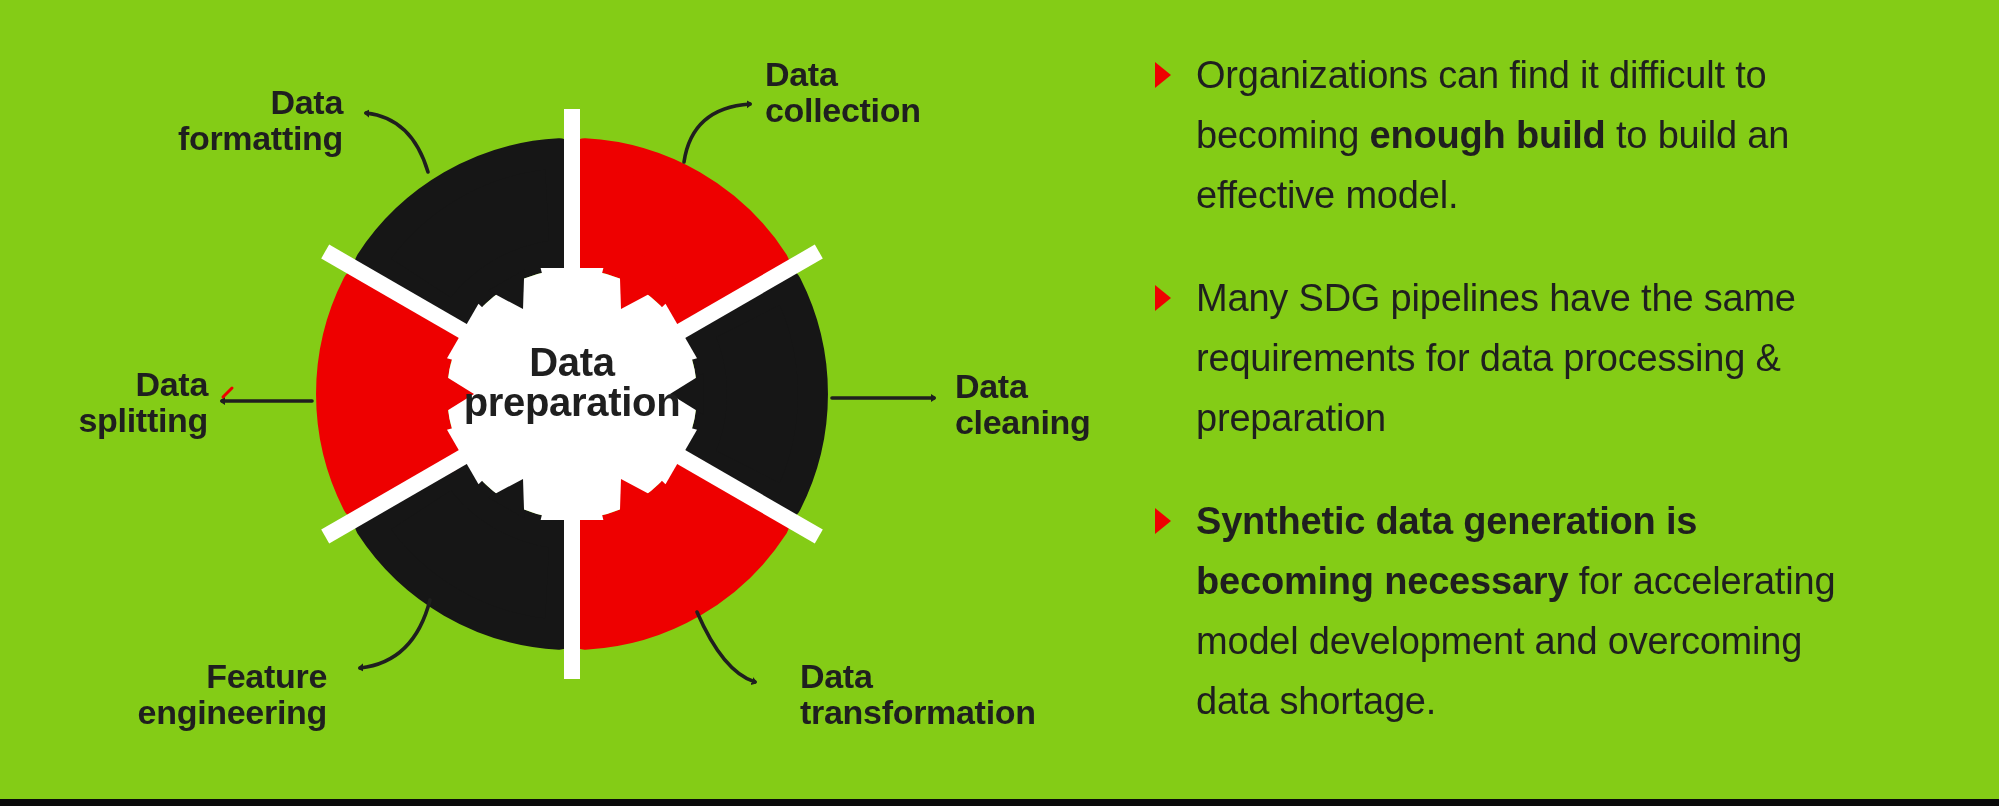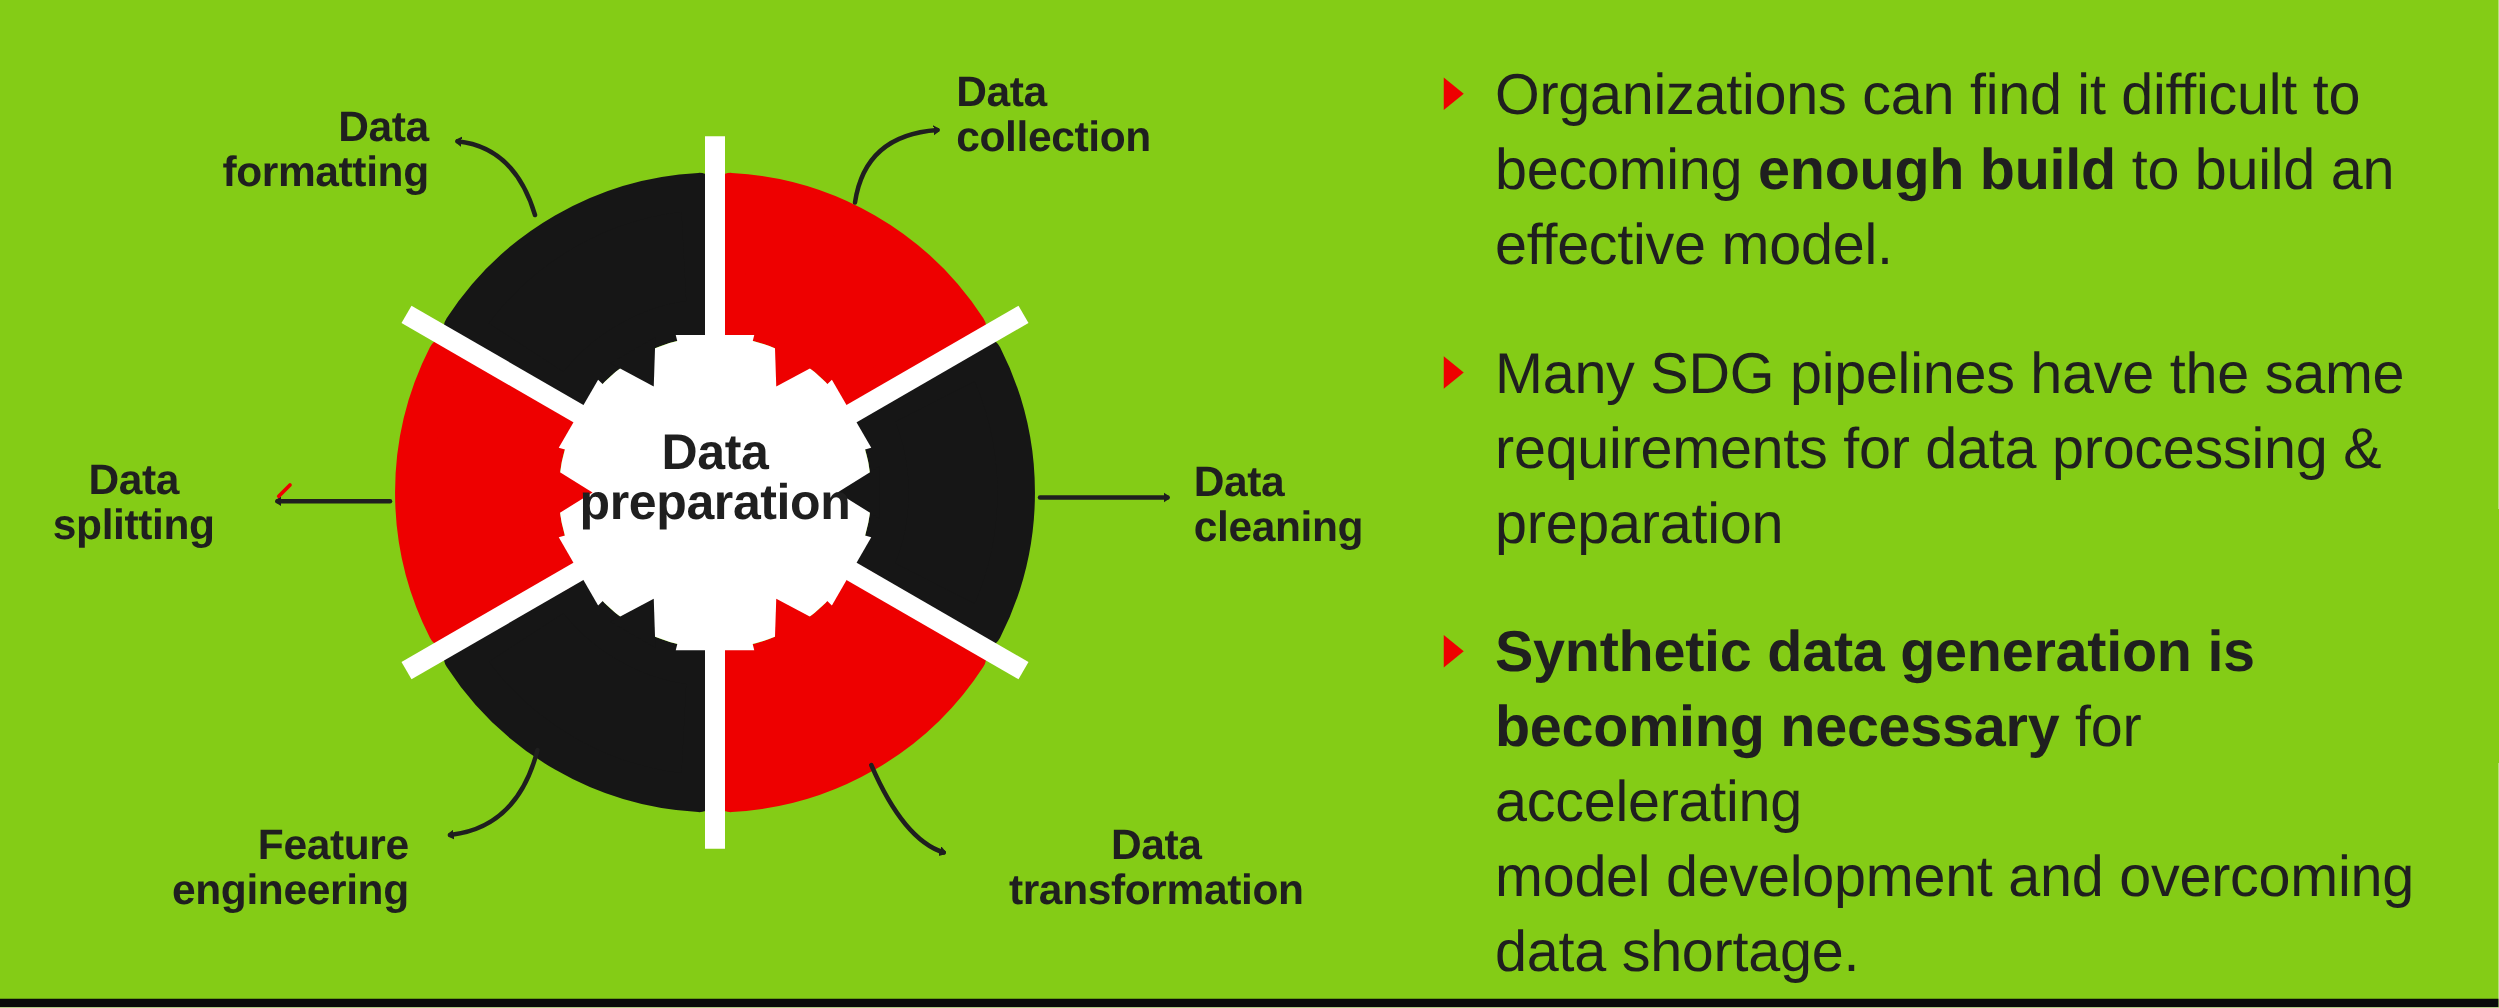--- a/index.html
+++ b/index.html
@@ -16,29 +16,29 @@
   .tip-red{fill:#ee0000;}
   .tip-black{fill:#161616;}
   .arrow{stroke:#1f1f1f;stroke-width:3.6;fill:none;stroke-linecap:round;}
   .lbl{
     position:absolute;font-size:34px;line-height:36px;font-weight:700;color:#1f1f1f;
     letter-spacing:-0.3px;
   }
   .lbl.r{text-align:right;}
   #lbl-formatting{left:163px;top:84px;width:180px;}
   #lbl-collection{left:765px;top:56px;width:170px;}
-  #lbl-splitting{left:32px;top:366px;width:150px;text-align:center;}
+  #lbl-splitting{left:58px;top:366px;width:150px;}
   #lbl-cleaning{left:955px;top:368px;width:150px;}
   #lbl-feature{left:132px;top:658px;width:195px;}
-  #lbl-transformation{left:800px;top:658px;width:250px;text-align:center;}
+  #lbl-transformation{left:800px;top:658px;width:250px;}
   #lbl-center{position:absolute;left:462px;top:342px;width:220px;text-align:center;
     font-size:40px;line-height:40px;font-weight:700;color:#1f1f1f;letter-spacing:-0.3px;}
   #bullets{position:absolute;left:1155px;top:45px;width:780px;}
   .bullet{position:relative;padding-left:41px;margin-bottom:43px;}
-  .bullet-text{font-size:46px;line-height:60px;color:#1f1f1f;letter-spacing:-0.2px;}
+  .bullet-text{font-size:38px;line-height:60px;color:#1f1f1f;letter-spacing:-0.2px;}
   .bullet-text .bold{font-weight:700;}
   .tri{
     position:absolute;left:0;top:17px;width:0;height:0;
     border-left:16px solid #ee0000;border-top:13px solid transparent;border-bottom:13px solid transparent;
   }
   #bottom-bar{position:absolute;left:0;top:799px;width:1999px;height:7px;background:#0a0a0a;}
 </style>
 </head>
 <body>
 

